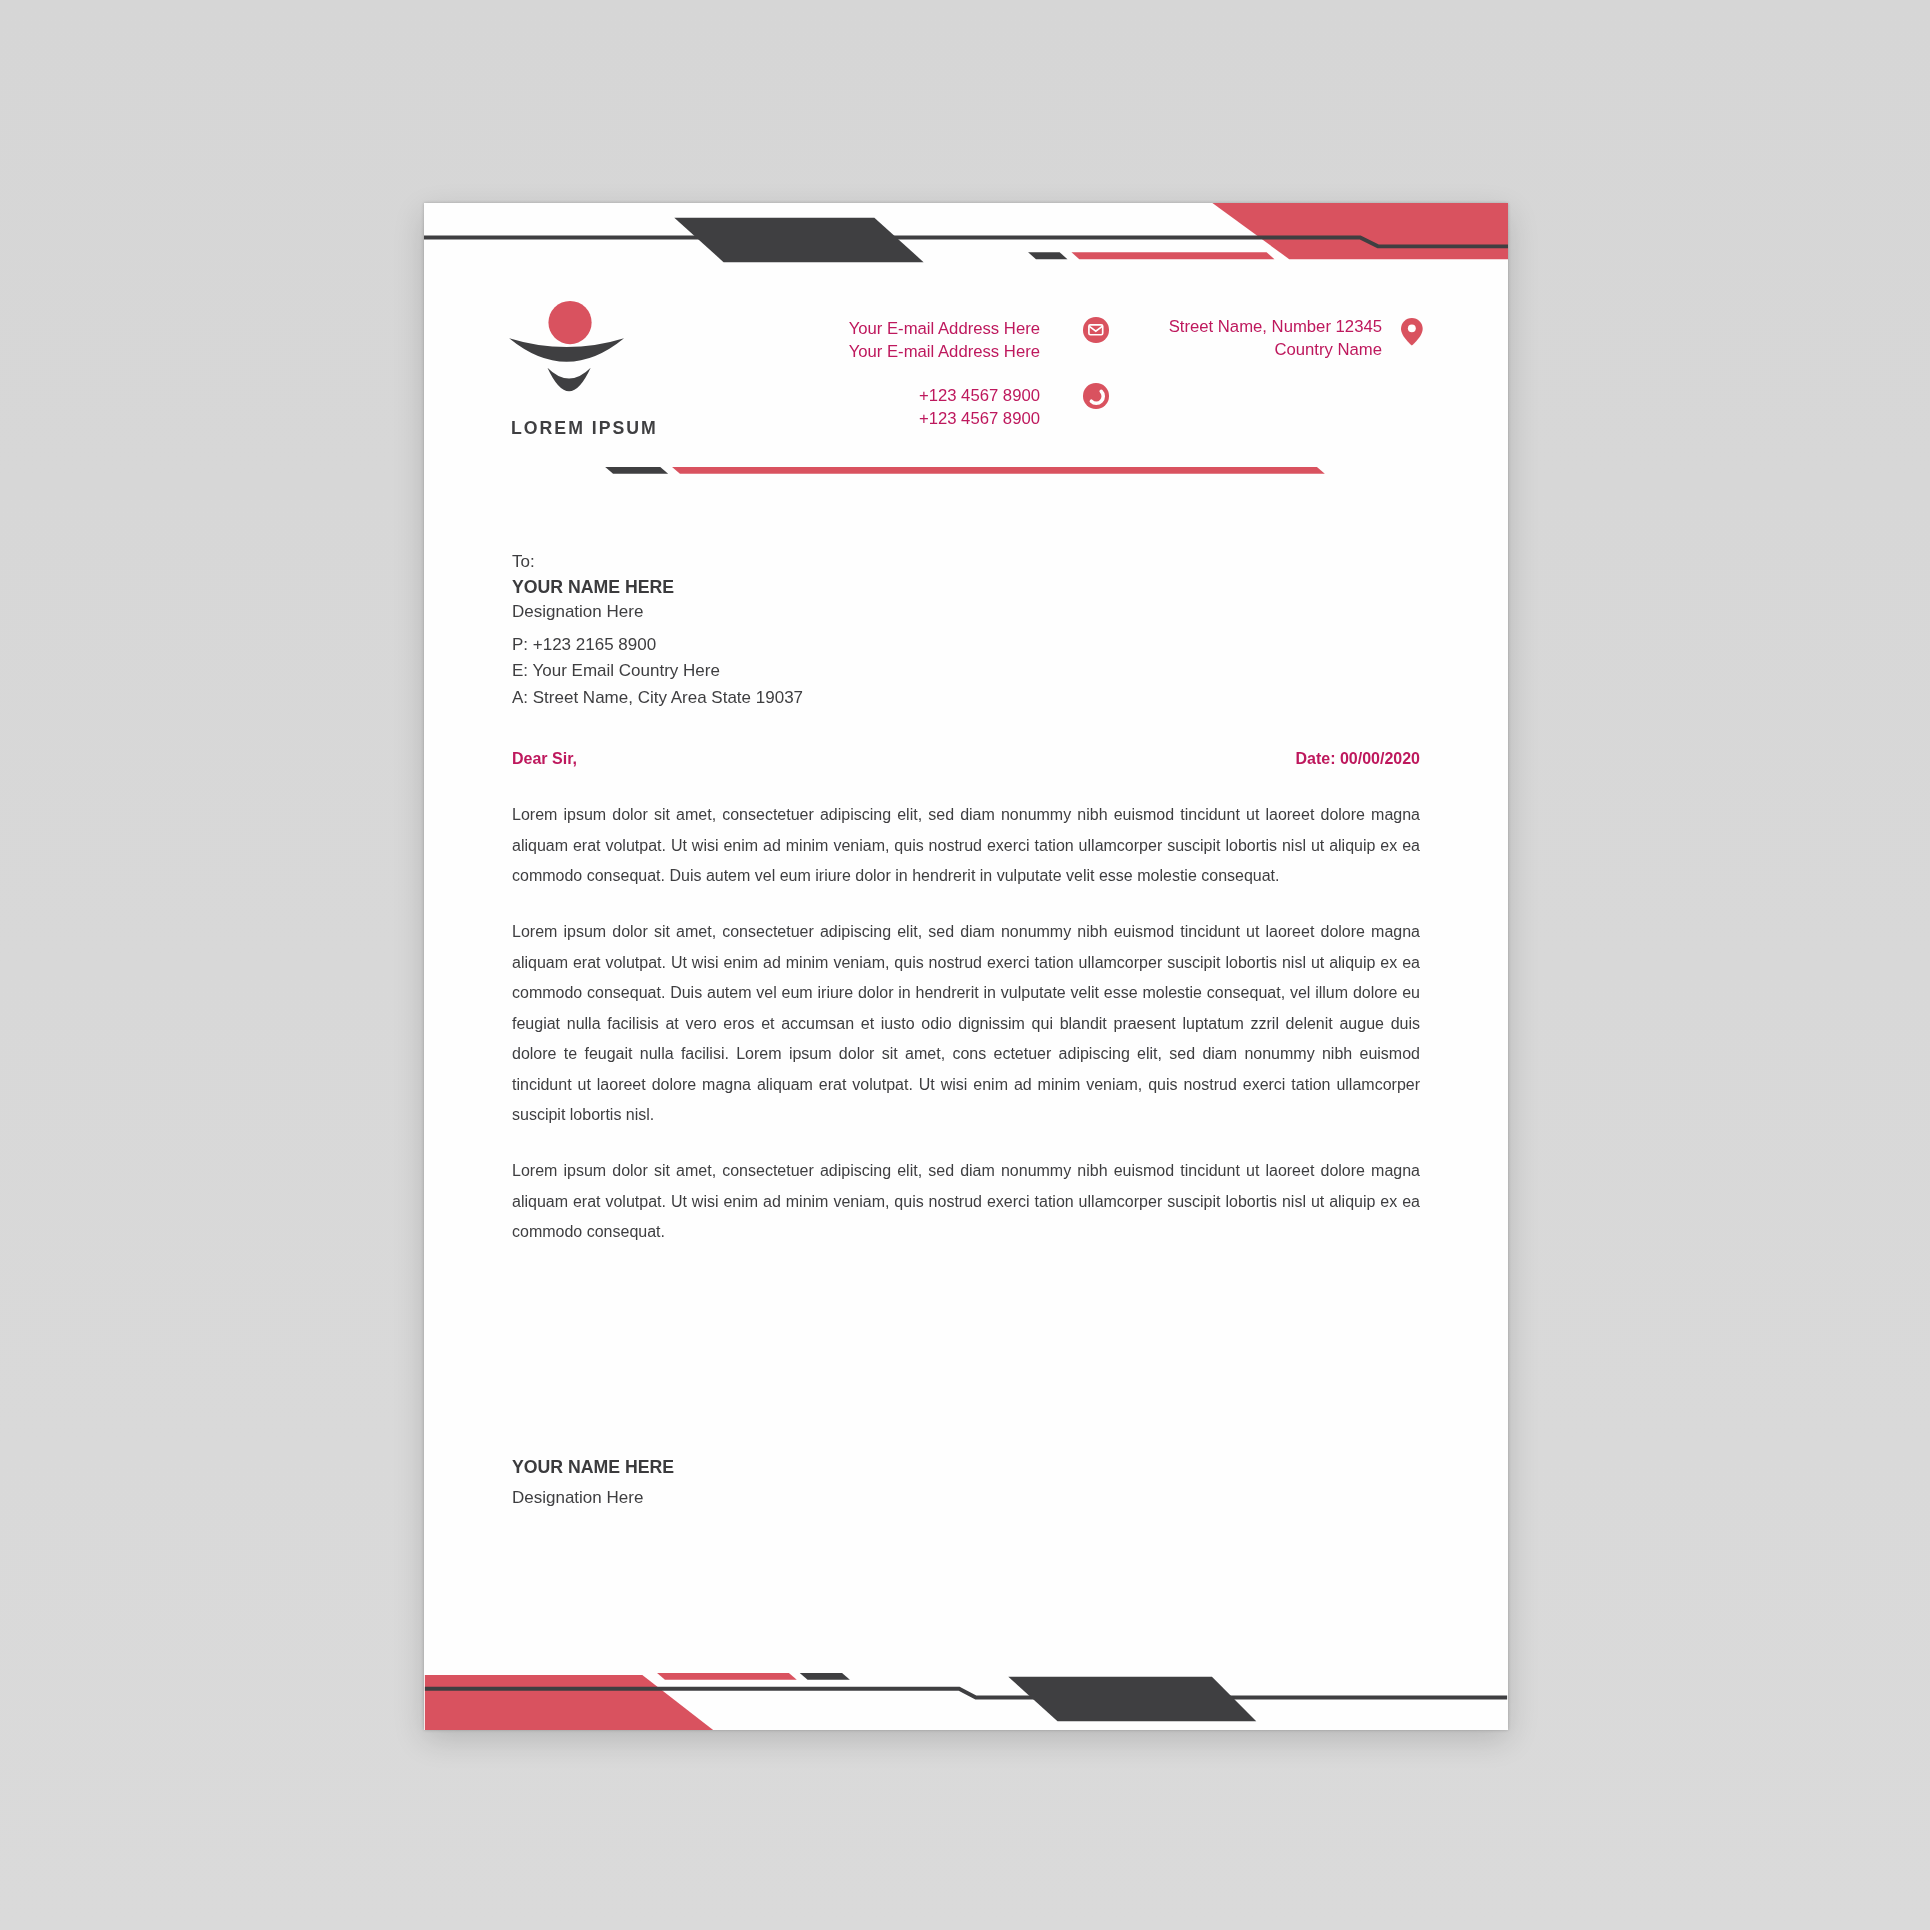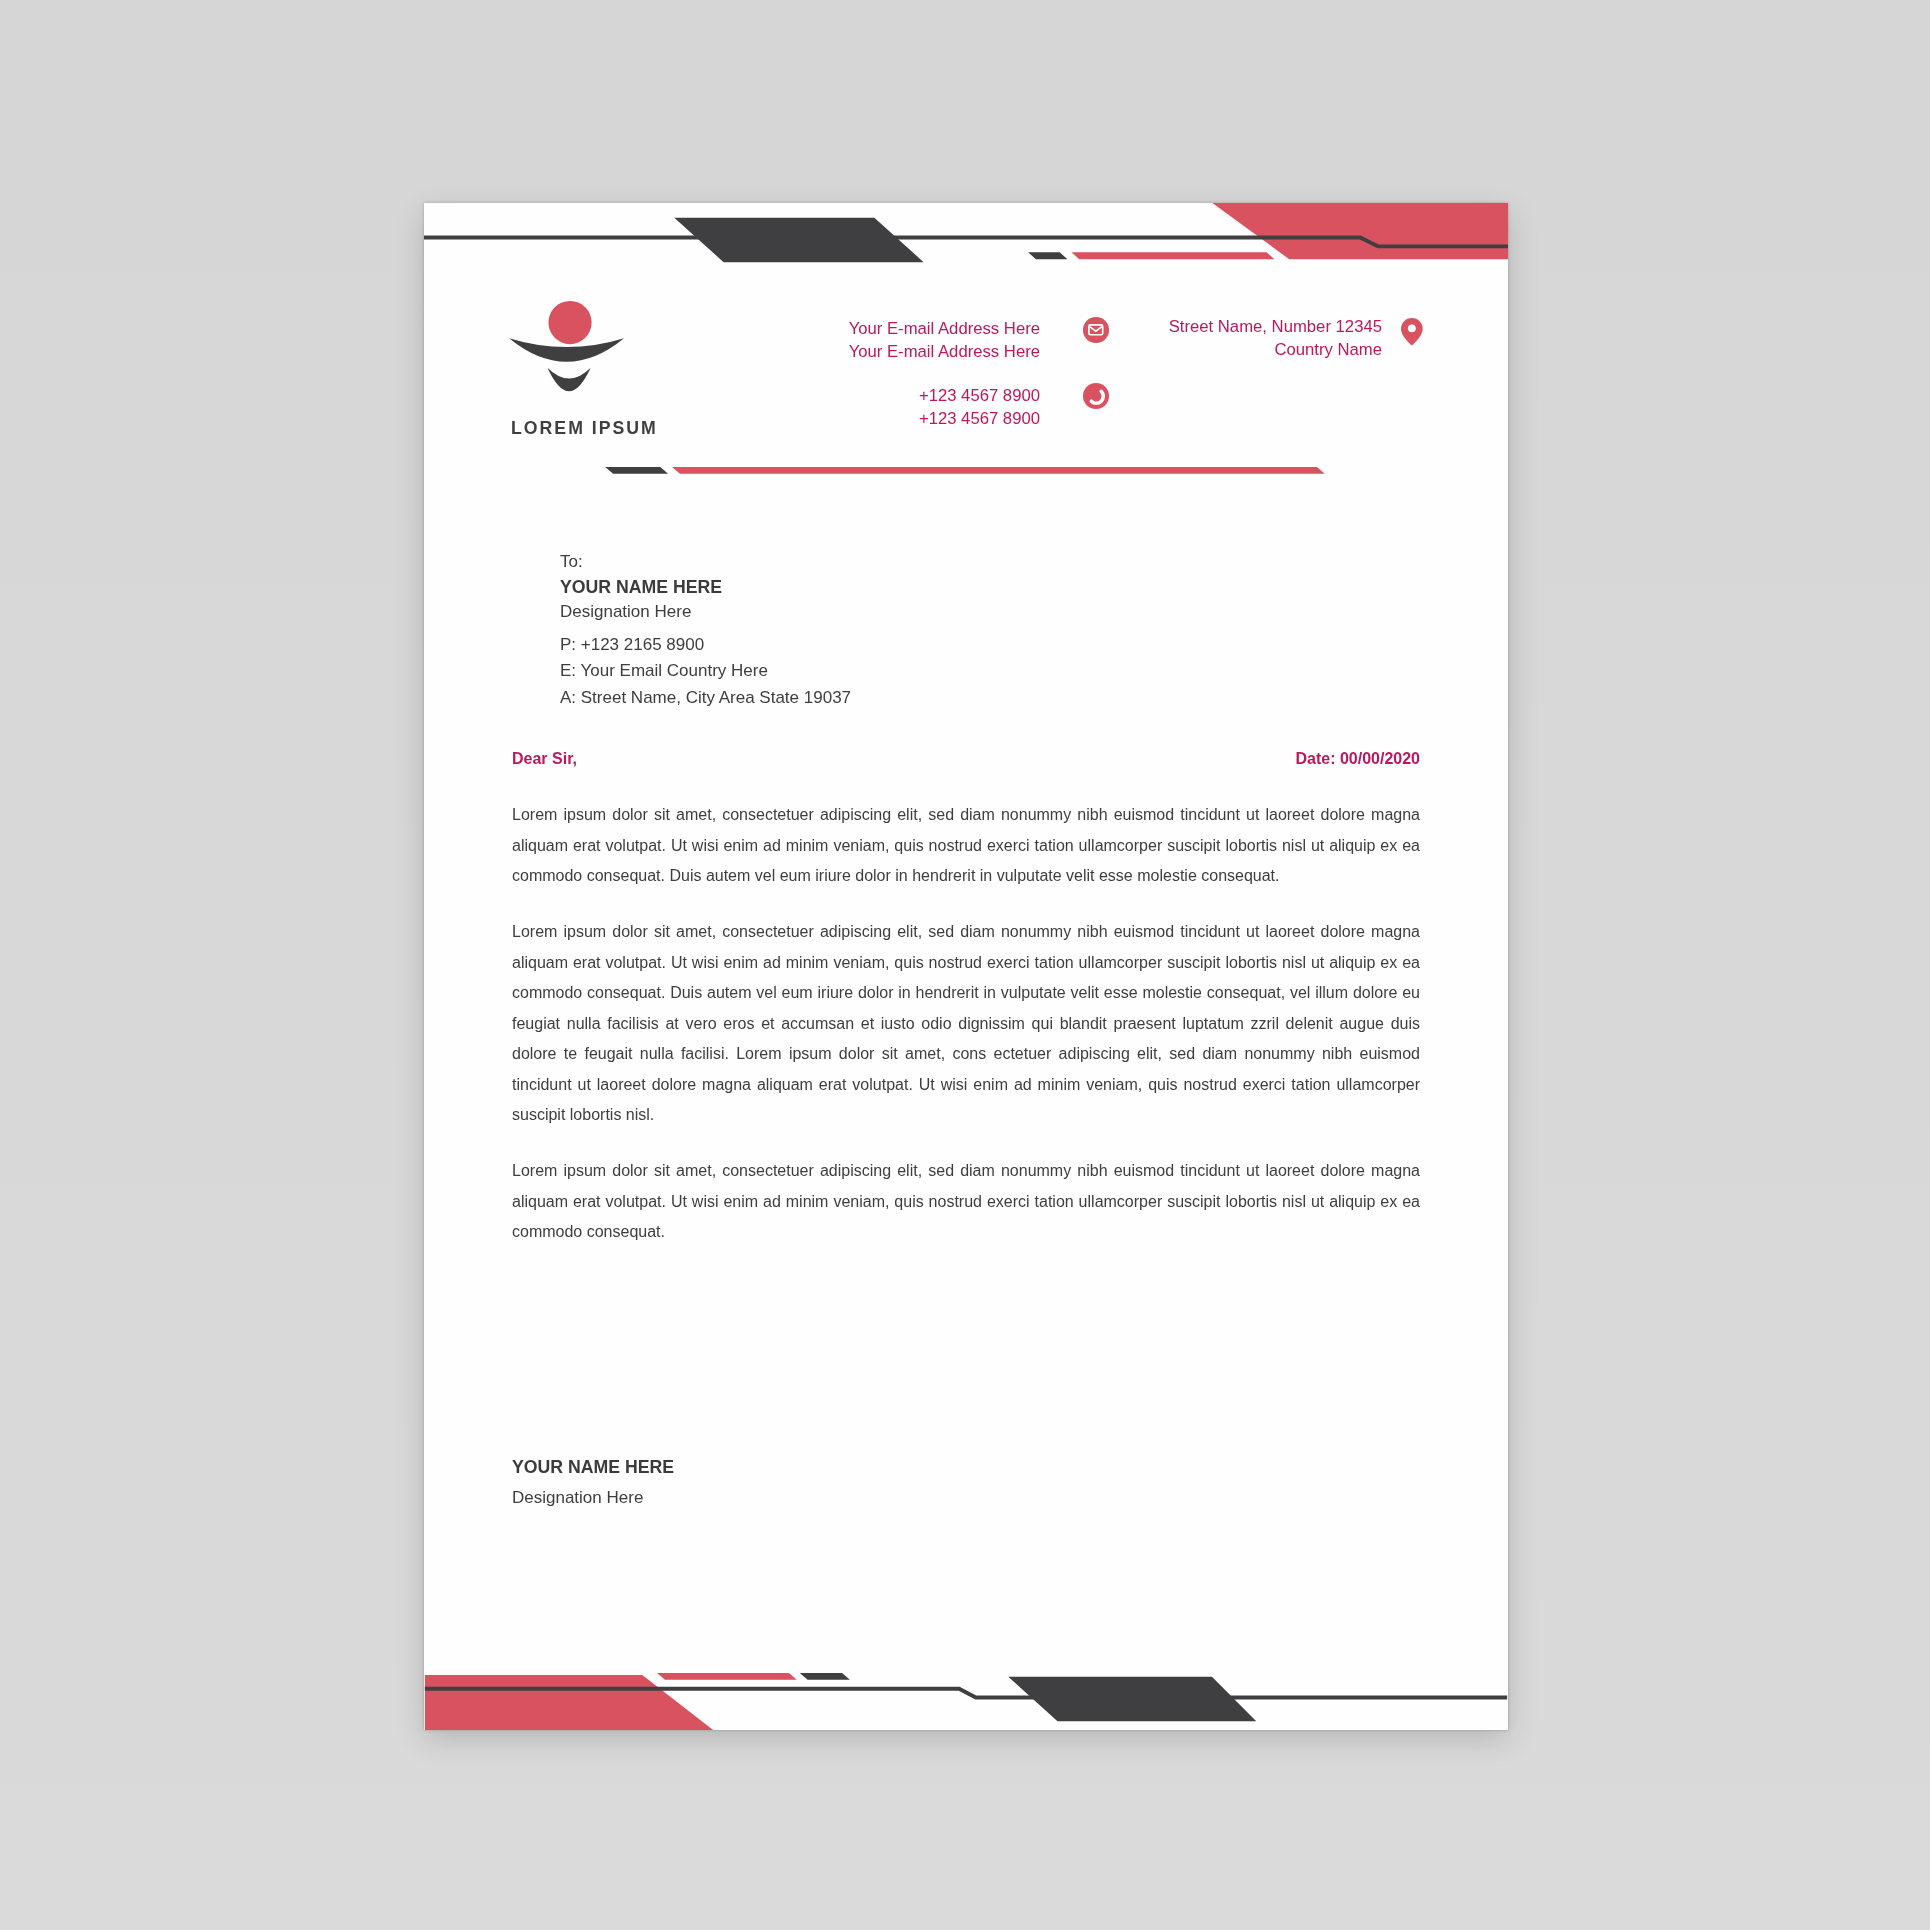--- a/index.html
+++ b/index.html
@@ -24,21 +24,21 @@
   .contact-col{color:#be185d;font-size:16.7px;line-height:23px;text-align:right;white-space:nowrap;}
   .email-block{right:468px;top:114px;}
   .phone-block{right:468px;top:181px;}
   .address-block{right:126px;top:112px;}
   .icon-badge{width:25.6px;height:25.6px;border-radius:50%;background:#d9525f;
     display:flex;align-items:center;justify-content:center;}
   .mail-icon{left:659px;top:114px;}
   .phone-icon{left:659px;top:180px;}
   .pin-icon{left:977px;top:115px;}
   
-  .recipient{left:88px;top:347px;color:#3e3e40;margin-left:48px;}
+  .recipient{left:88px;top:347px;color:#3e3e40;}
   .recipient .to-label{font-size:17px;line-height:23.6px;}
   .recipient .r-name{font-size:17.7px;line-height:25.6px;font-weight:700;margin-top:1px;color:#3b3b3d;}
   .recipient .r-desig{font-size:17px;line-height:24.6px;}
   .recipient .r-contact{margin-top:6.9px;font-size:17px;line-height:26.6px;}
   .salutation-row{left:88px;top:543px;width:908px;height:25.6px;
     display:flex;justify-content:space-between;align-items:center;}
   .salutation-row div{font-size:16px;font-weight:700;color:#be185d;line-height:25.6px;}
   .body-text{left:88px;top:597px;width:908px;color:#3e3e40;}
   .body-text p{margin:0;font-size:16px;line-height:30.5px;text-align:justify;}
   .body-text p + p{margin-top:25.6px;}

